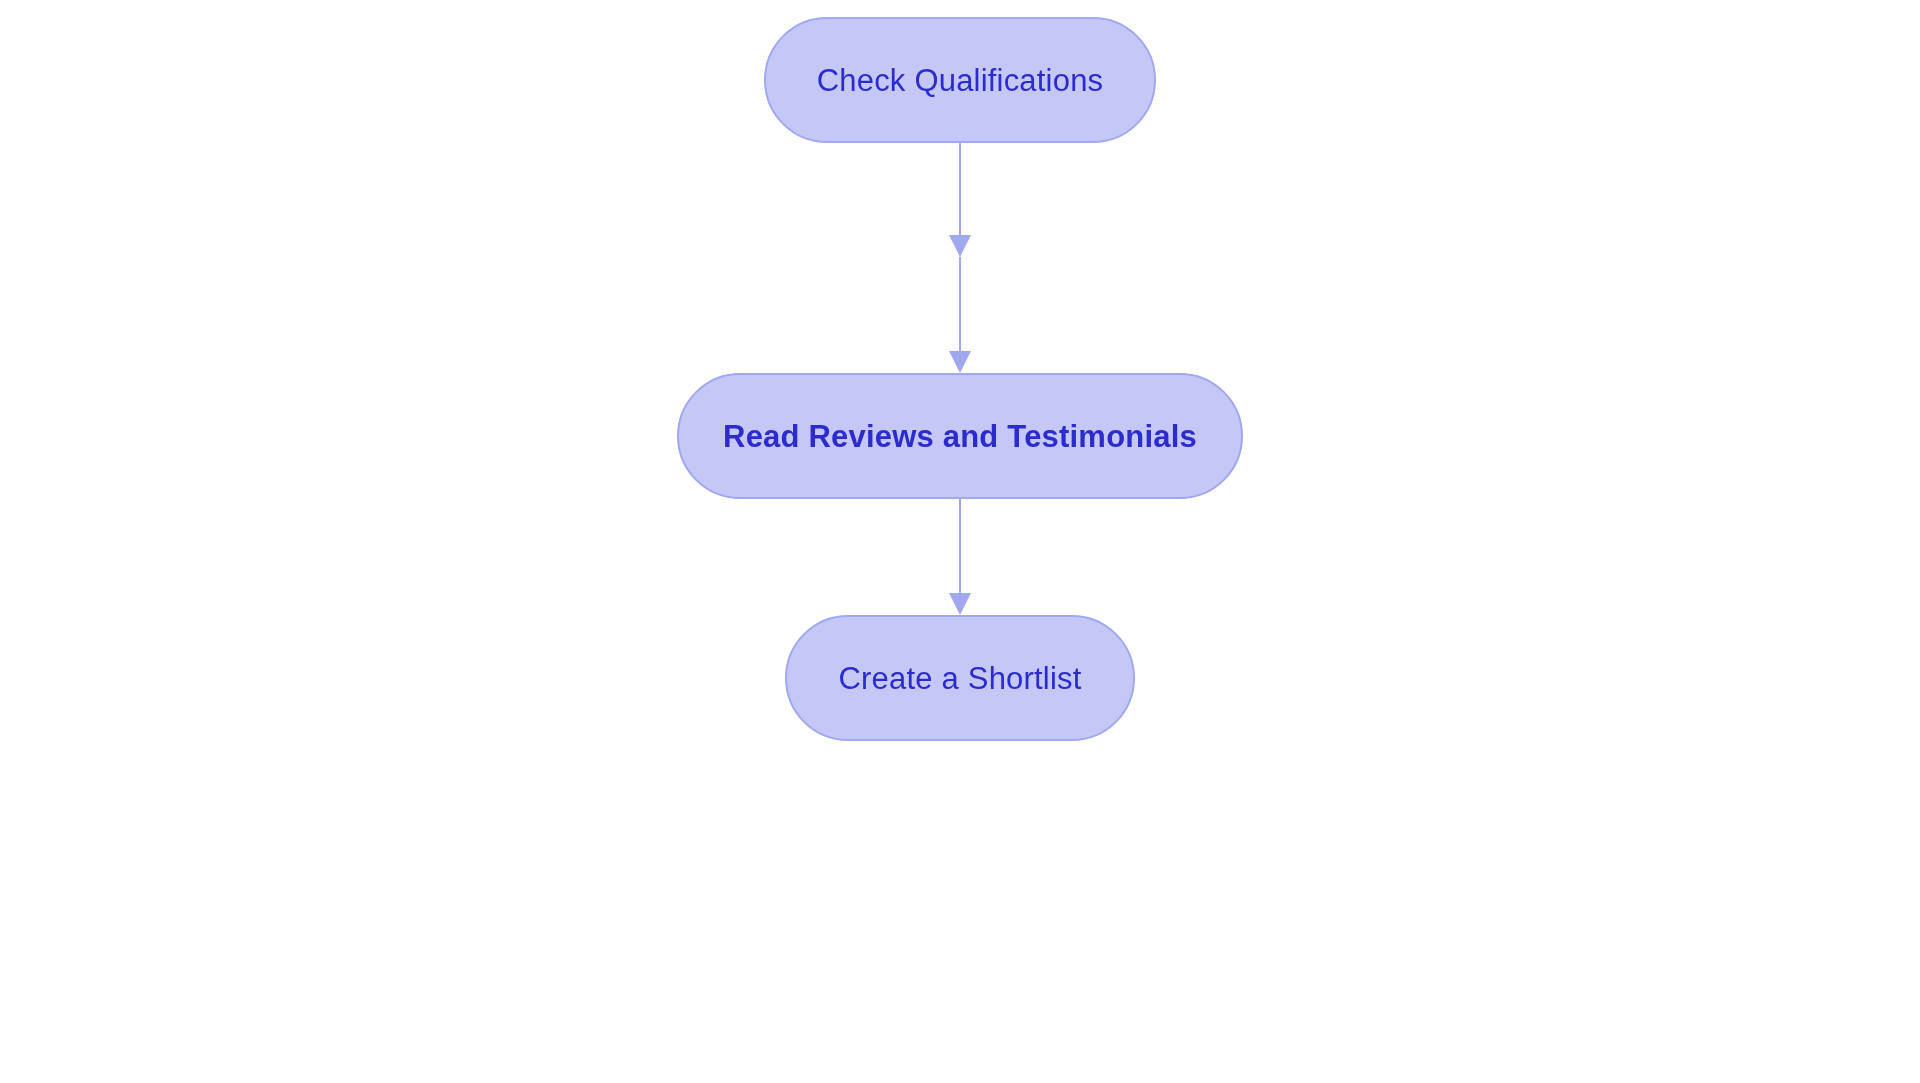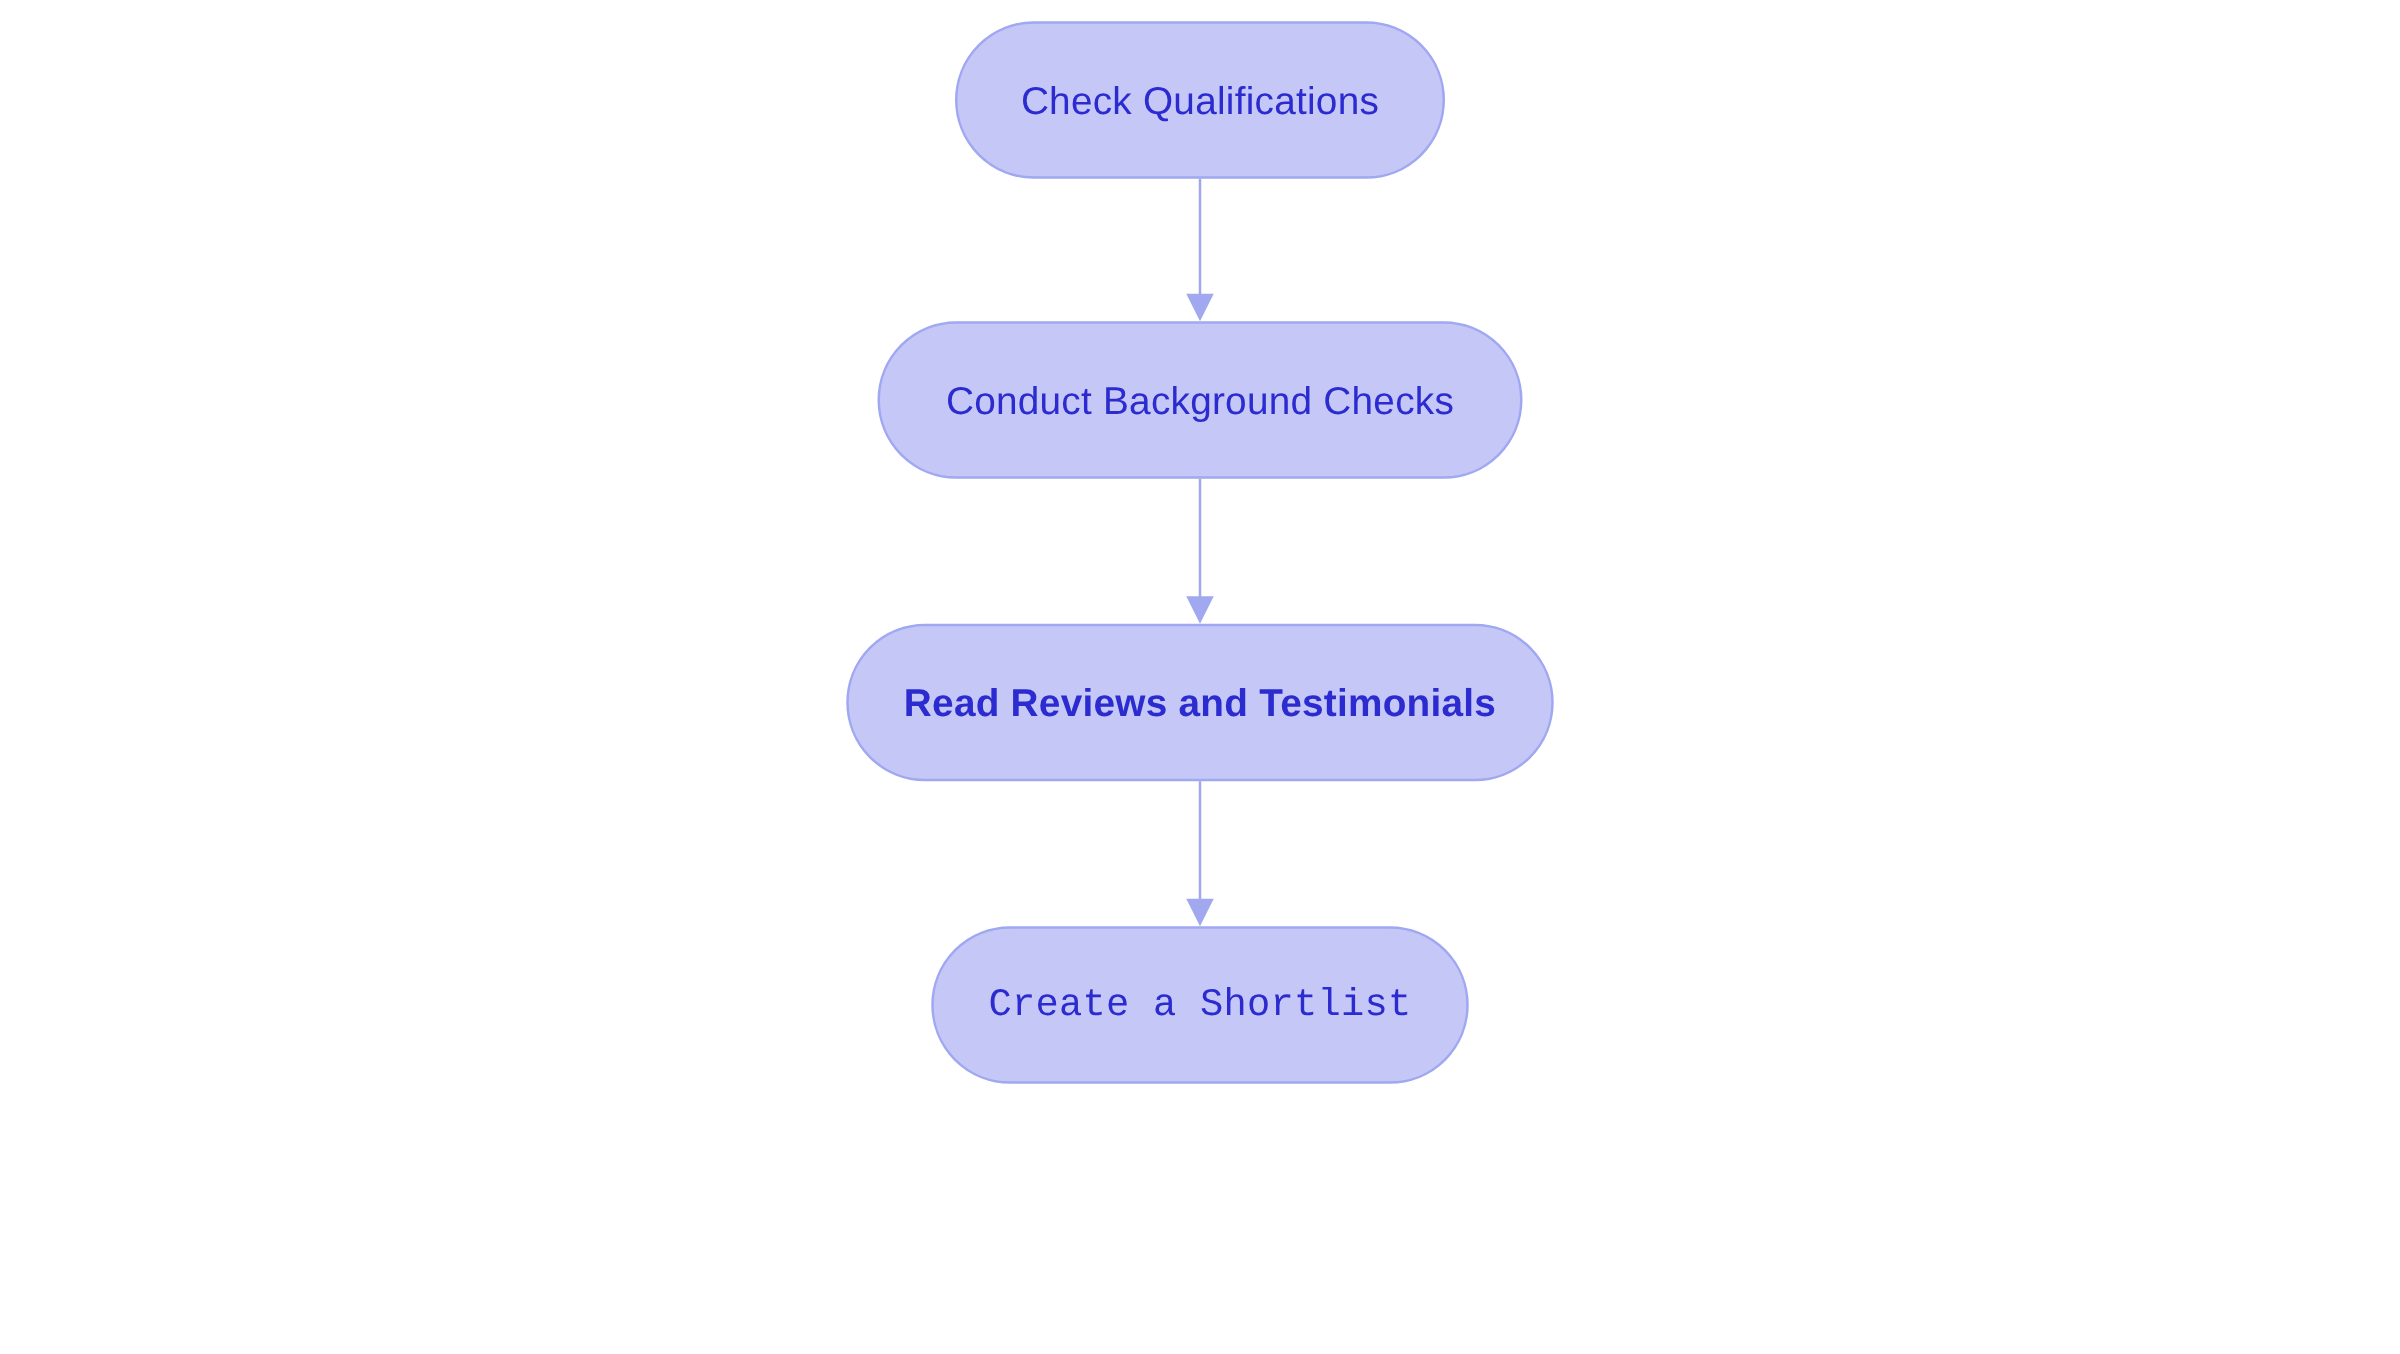--- a/index.html
+++ b/index.html
@@ -43,21 +43,21 @@
     font-size: 31px;
     font-weight: 400;
     letter-spacing: 0.2px;
     line-height: 1;
     white-space: nowrap;
     padding: 0 44px;
   }
   .node-1 { height: 126px; min-width: 392px; margin-top: 17px; }
   .node-2 { height: 126px; min-width: 516px; }
   .node-3 { height: 126px; min-width: 544px; font-weight: bold; }
-  .node-4 { height: 126px; min-width: 350px; font-family: Liberation Mono, monospace; }
+  .node-4 { height: 126px; min-width: 350px; }
 
   .connector {
     position: relative;
     width: 26px;
     display: flex;
     flex-direction: column;
     align-items: center;
     justify-content: flex-start;
   }
   .connector .line {
@@ -85,23 +85,20 @@
 
     <div class="node node-1">
       <span>Check Qualifications</span>
     </div>
 
     <div class="connector conn-1">
       <div class="line"></div>
       <div class="arrowhead"></div>
     </div>
 
-    <div class="node node-2">
-      <span>Conduct Background Checks</span>
-    </div>
 
     <div class="connector conn-2">
       <div class="line"></div>
       <div class="arrowhead"></div>
     </div>
 
     <div class="node node-3">
       <span>Read Reviews and Testimonials</span>
     </div>
 

